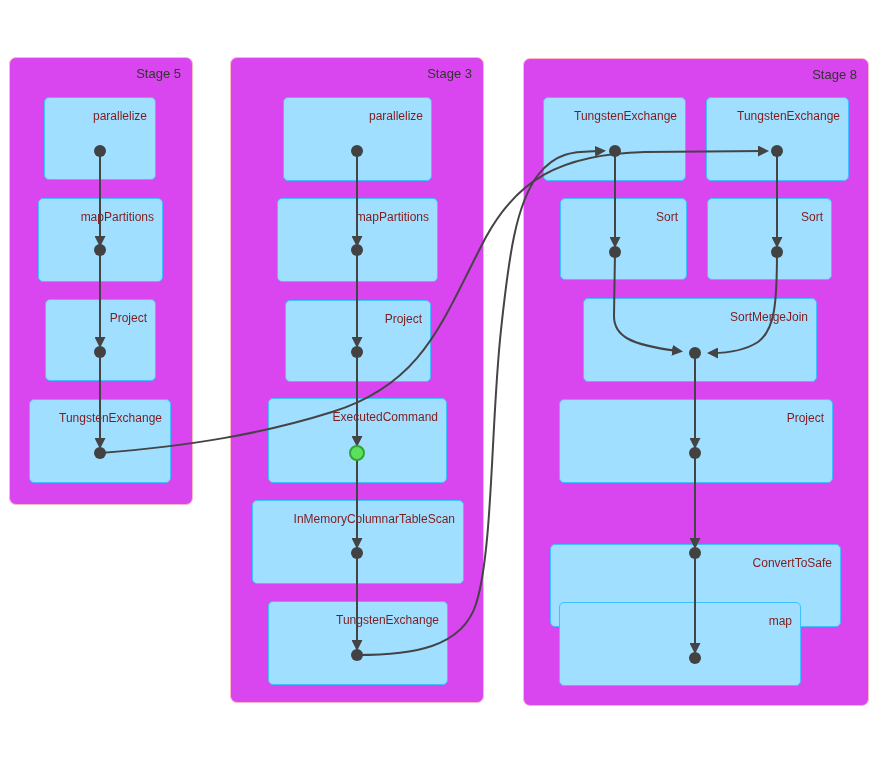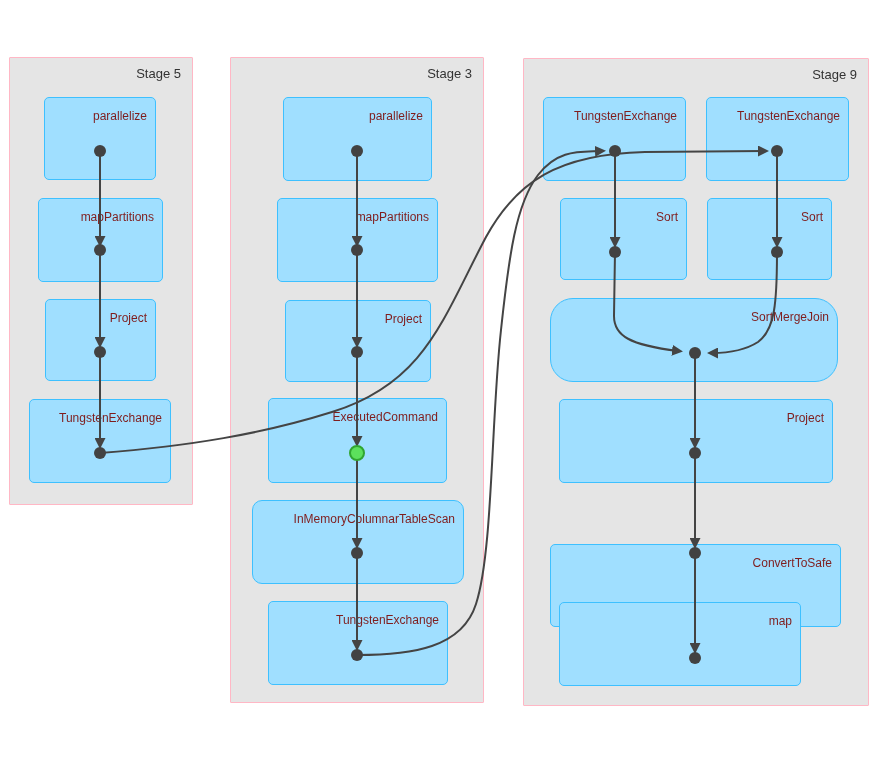--- a/index.html
+++ b/index.html
@@ -10,23 +10,23 @@
   }
   .canvas {
     position: relative;
     width: 878px;
     height: 766px;
     background: #ffffff;
     overflow: hidden;
   }
   .stage {
     position: absolute;
-    background: #e5e5e5;
+    background: #d946ef;
     border: 1.5px solid #ffb7c5;
-    border-radius: 1px;
+    border-radius: 7px;
     box-sizing: border-box;
     z-index: 1;
   }
   .stage-label {
     position: absolute;
     top: 8px;
     right: 11px;
     font-size: 13px;
     color: #333333;
     white-space: nowrap;
@@ -74,40 +74,40 @@
 
   <div class="stage" style="left:9px; top:57px; width:184px; height:448px;">
     <div class="stage-label">Stage 5</div>
   </div>
 
   <div class="stage" style="left:230px; top:57px; width:254px; height:646px;">
     <div class="stage-label">Stage 3</div>
   </div>
 
   <div class="stage" style="left:523px; top:58px; width:346px; height:648px;">
-    <div class="stage-label">Stage 9</div>
+    <div class="stage-label">Stage 8</div>
   </div>
 
   <div class="node" style="left:44px; top:97px; width:112px; height:83px;">parallelize</div>
   <div class="node" style="left:38px; top:198px; width:125px; height:84px;">mapPartitions</div>
   <div class="node" style="left:45px; top:299px; width:111px; height:82px;">Project</div>
   <div class="node" style="left:29px; top:399px; width:142px; height:84px;">TungstenExchange</div>
 
   <div class="node" style="left:283px; top:97px; width:149px; height:84px;">parallelize</div>
   <div class="node" style="left:277px; top:198px; width:161px; height:84px;">mapPartitions</div>
   <div class="node" style="left:285px; top:300px; width:146px; height:82px;">Project</div>
   <div class="node" style="left:268px; top:398px; width:179px; height:85px;">ExecutedCommand</div>
-  <div class="node" style="left:252px; top:500px; width:212px; height:84px;border-radius:10px;">InMemoryColumnarTableScan</div>
+  <div class="node" style="left:252px; top:500px; width:212px; height:84px;">InMemoryColumnarTableScan</div>
   <div class="node" style="left:268px; top:601px; width:180px; height:84px;">TungstenExchange</div>
 
   <div class="node" style="left:543px; top:97px; width:143px; height:84px;">TungstenExchange</div>
   <div class="node" style="left:706px; top:97px; width:143px; height:84px;">TungstenExchange</div>
   <div class="node" style="left:560px; top:198px; width:127px; height:82px;">Sort</div>
   <div class="node" style="left:707px; top:198px; width:125px; height:82px;">Sort</div>
-  <div class="node" style="left:550px; top:298px; width:288px; height:84px;border-radius:23px;">SortMergeJoin</div>
+  <div class="node" style="left:583px; top:298px; width:234px; height:84px;">SortMergeJoin</div>
   <div class="node" style="left:559px; top:399px; width:274px; height:84px;">Project</div>
   <div class="node" style="left:550px; top:500px; width:291px; height:83px;margin-top:44px;">ConvertToSafe</div>
   <div class="node" style="left:559px; top:602px; width:242px; height:84px;text-align:right;">map</div>
 
   <svg class="edge-layer" width="878" height="766" viewBox="0 0 878 766">
     <defs>
       <marker id="arw" markerUnits="userSpaceOnUse" markerWidth="12" markerHeight="11" viewBox="0 0 12 11" refX="6" refY="5.5" orient="auto">
         <path d="M0,0 L11,5.5 L0,11 Z" fill="#444444"></path>
       </marker>
     </defs>

